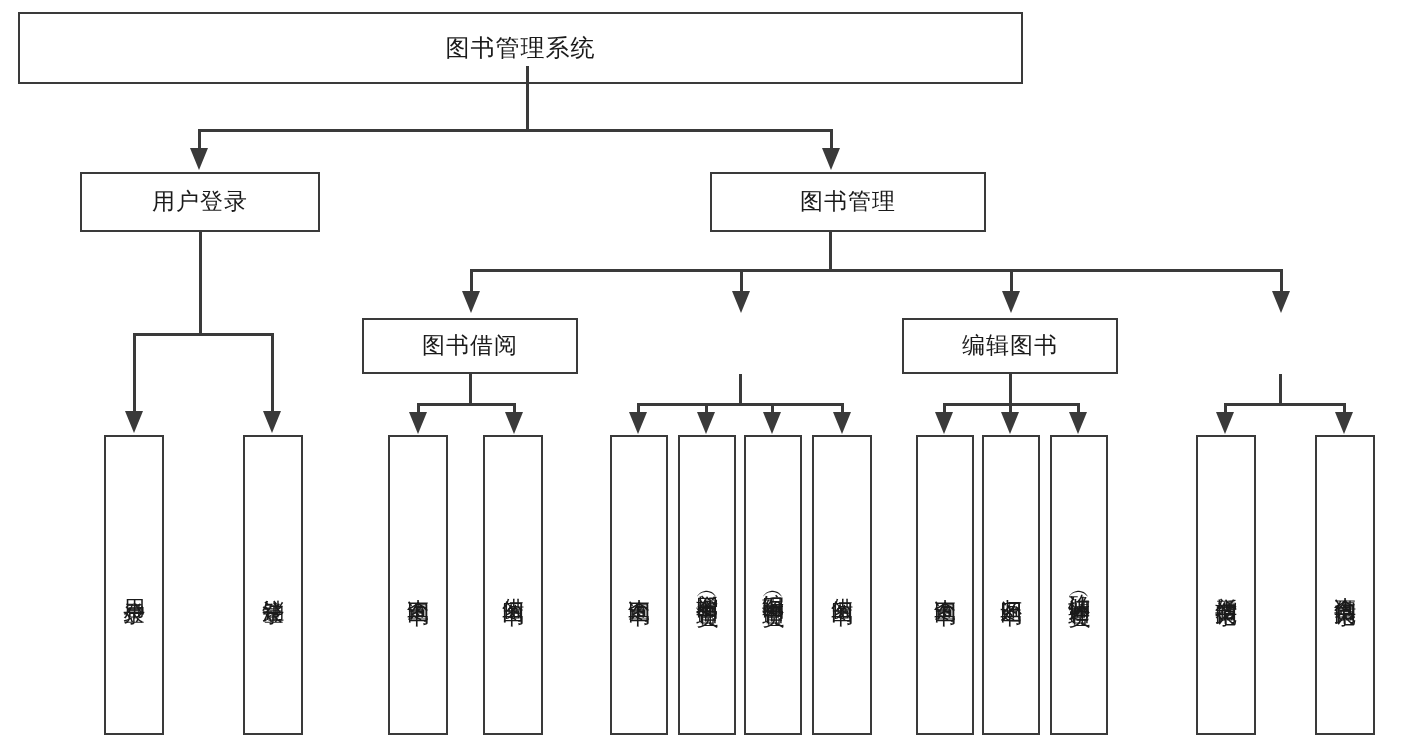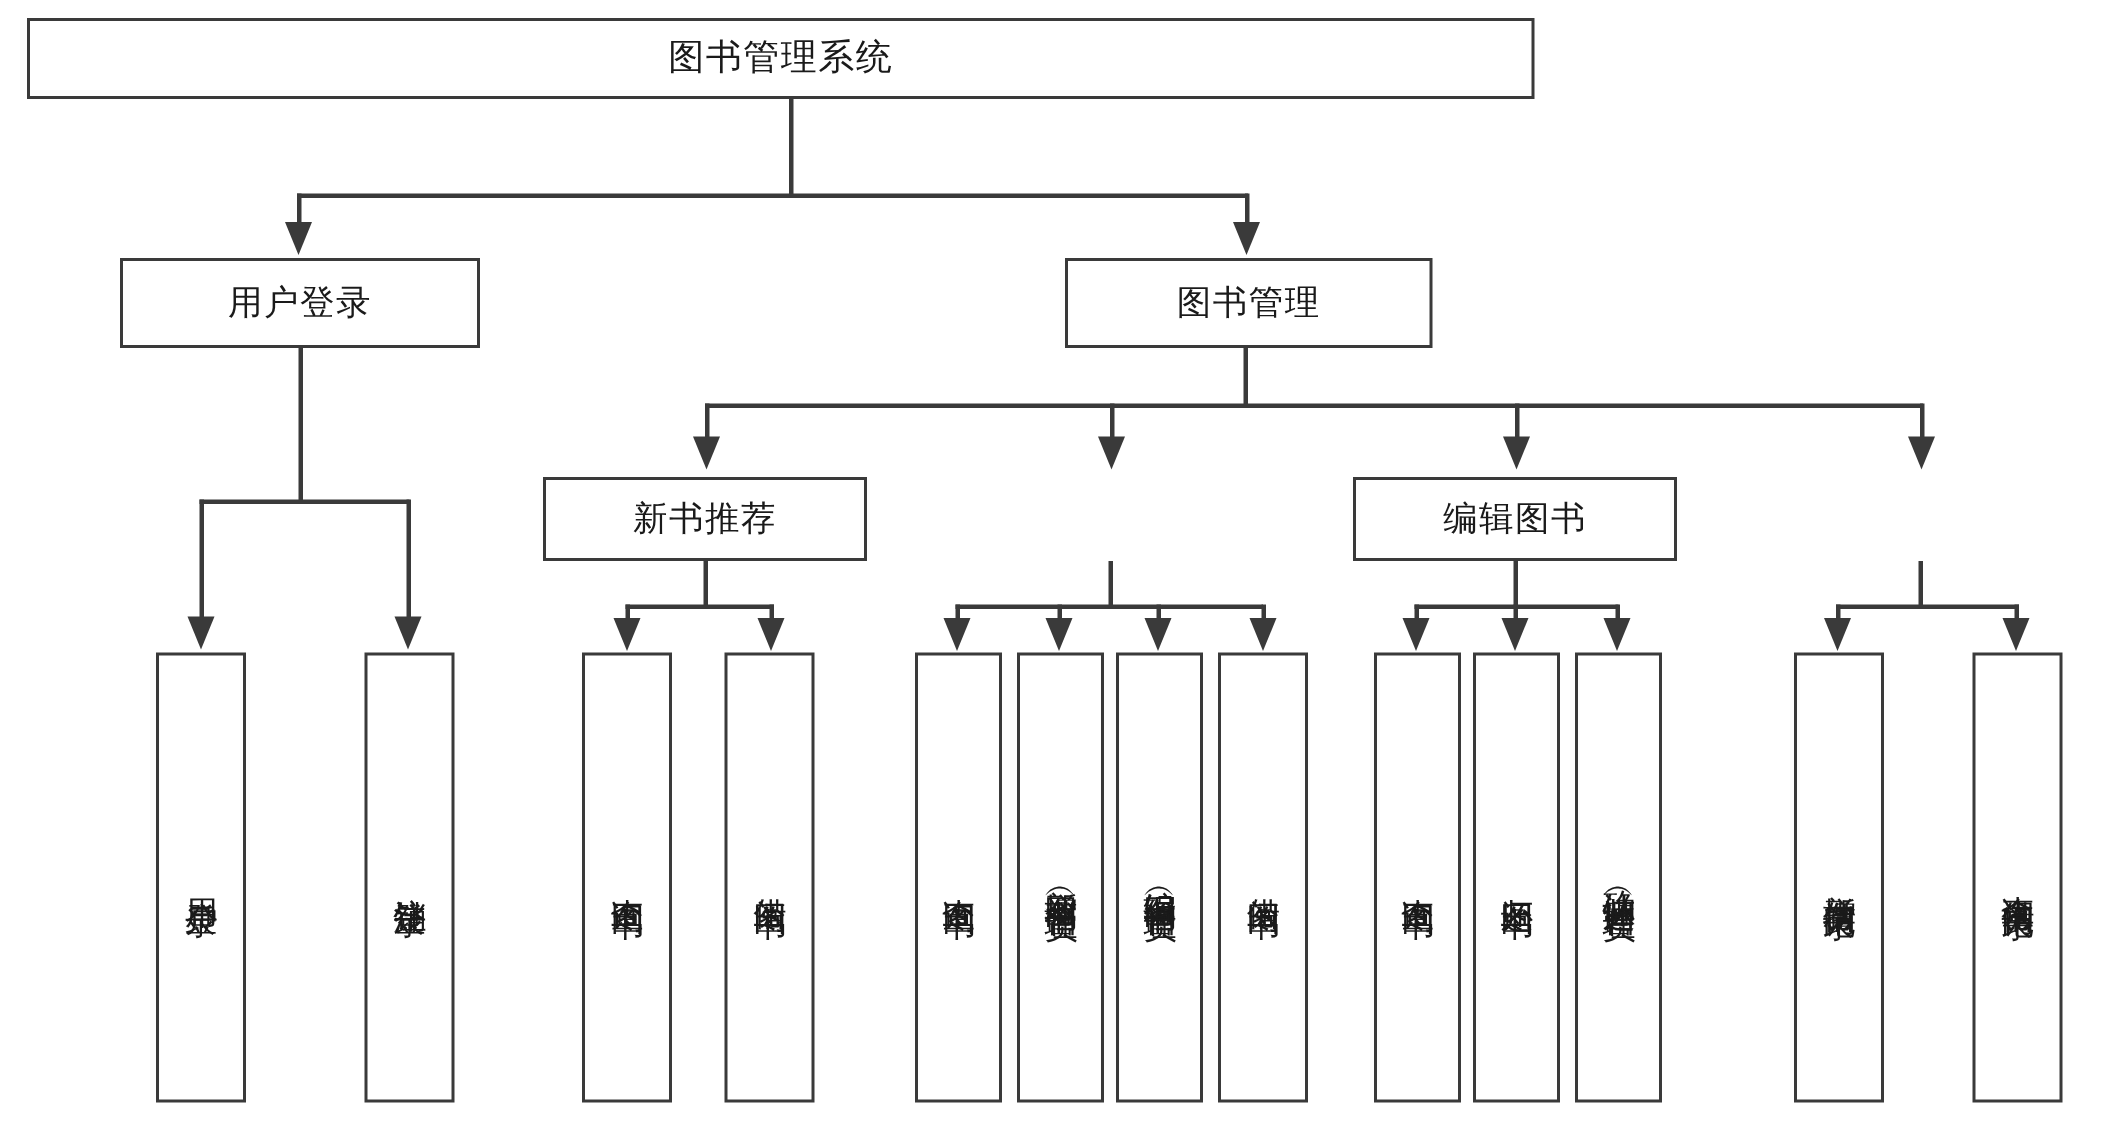--- a/index.html
+++ b/index.html
@@ -71,37 +71,37 @@
     color: #b9b9b9;
     white-space: nowrap;
     letter-spacing: 0.5px;
   }
 </style>
 </head>
 <body>
 
 <div id="canvas">
 
-  <div class="node horiz root" style="left:18px; top:12px; width:1005px; height:54px;">
+  <div class="node horiz root" style="left:18px; top:12px; width:1005px; height:72px;">
     <span>图书管理系统</span>
   </div>
 
   <div class="edge v" style="left:526px; top:66px; height:65px;"></div>
 
   <div class="edge h" style="left:198px; top:129px; width:634px;"></div>
 
   <div class="edge v" style="left:198px; top:129px; height:22px;"></div>
   <div class="arrow" style="left:190px; top:148px;"></div>
   <div class="edge v" style="left:830px; top:129px; height:22px;"></div>
   <div class="arrow" style="left:822px; top:148px;"></div>
 
   <div class="node horiz" style="left:80px; top:172px; width:240px; height:60px;">
     <span>用户登录</span>
   </div>
-  <div class="node horiz" style="left:710px; top:172px; width:245px; height:60px;">
+  <div class="node horiz" style="left:710px; top:172px; width:276px; height:60px;">
     <span>图书管理</span>
   </div>
 
   <div class="edge v" style="left:199px; top:232px; height:104px;"></div>
   <div class="edge h" style="left:133px; top:333px; width:140px;"></div>
   <div class="edge v" style="left:133px; top:333px; height:80px;"></div>
   <div class="arrow" style="left:125px; top:411px;"></div>
   <div class="edge v" style="left:271px; top:333px; height:80px;"></div>
   <div class="arrow" style="left:263px; top:411px;"></div>
 
@@ -110,21 +110,21 @@
   <div class="edge v" style="left:470px; top:269px; height:24px;"></div>
   <div class="arrow" style="left:462px; top:291px;"></div>
   <div class="edge v" style="left:740px; top:269px; height:24px;"></div>
   <div class="arrow" style="left:732px; top:291px;"></div>
   <div class="edge v" style="left:1010px; top:269px; height:24px;"></div>
   <div class="arrow" style="left:1002px; top:291px;"></div>
   <div class="edge v" style="left:1280px; top:269px; height:24px;"></div>
   <div class="arrow" style="left:1272px; top:291px;"></div>
 
   <div class="node horiz" style="left:362px; top:318px; width:216px; height:56px;">
-    <span>新书推荐</span>
+    <span>图书借阅</span>
   </div>
   <div class="node horiz" style="left:902px; top:318px; width:216px; height:56px;">
     <span>编辑图书</span>
   </div>
 
   <div class="edge v" style="left:469px; top:374px; height:31px;"></div>
   <div class="edge h" style="left:417px; top:403px; width:99px;"></div>
   <div class="edge v" style="left:417px; top:403px; height:12px;"></div>
   <div class="arrow" style="left:409px; top:412px;"></div>
   <div class="edge v" style="left:513px; top:403px; height:12px;"></div>

